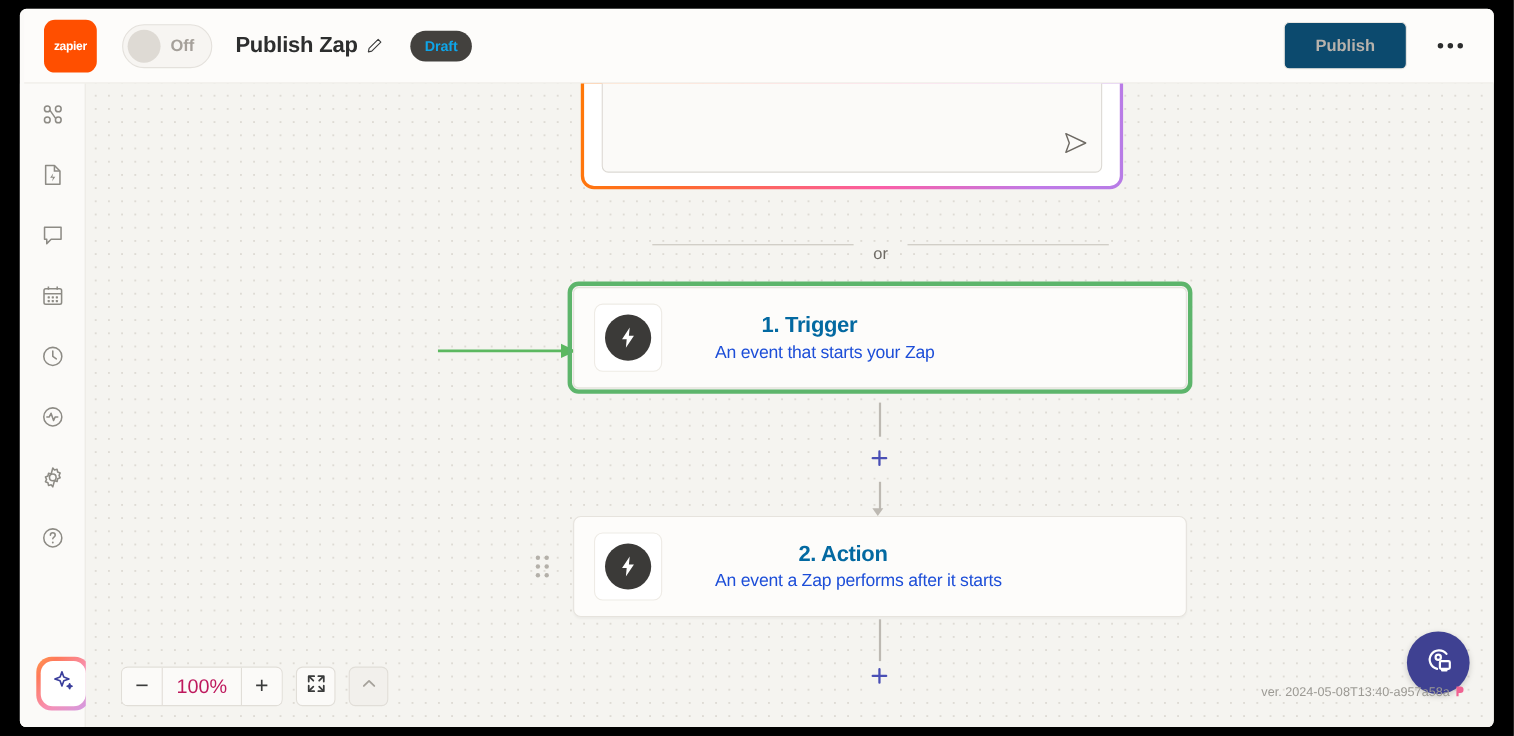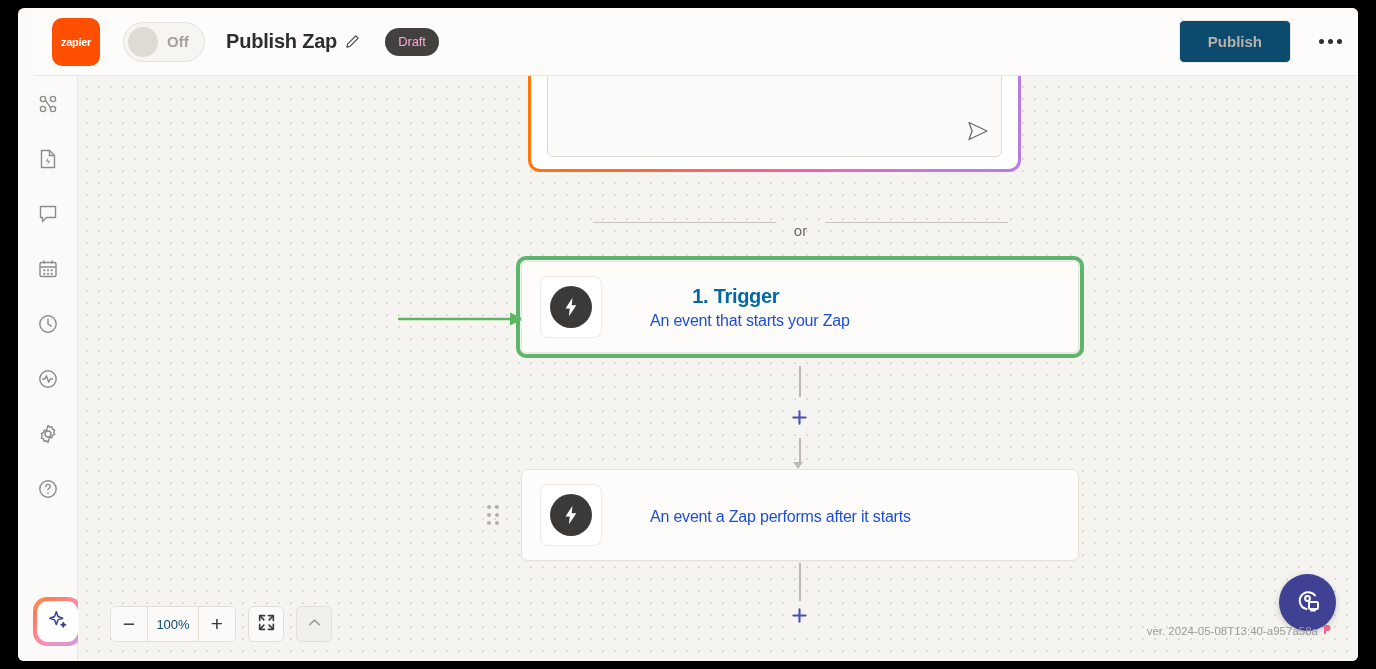--- a/index.html
+++ b/index.html
@@ -18,21 +18,21 @@
     left: 18px; top: 8px;
     width: 1340px; height: 653px;
     background: #fbfaf8;
     border-radius: 6px;
     overflow: hidden;
   }
 
   
   #app-header {
     position: absolute;
-    left: 16px; top: 0;
+    left: 4px; top: 0;
     width: 1340px; height: 68px;
     background: #fdfcfa;
     border-bottom: 1px solid #e9e6e0;
     display: flex;
     align-items: center;
     padding-left: 12px;
   }
 
   .logo-tile {
     width: 48px; height: 48px;
@@ -78,23 +78,23 @@
   }
   .pencil-icon {
     margin-left: 8px;
     display: inline-flex;
     cursor: pointer;
   }
 
   .draft-badge {
     margin-left: 25px;
     background: #43413e;
-    color: #f9a8d4;
+    color: #0ea5e9;
     font-size: 13px;
-    font-weight: normal;
+    font-weight: bold;
     padding: 6px 13px 7px;
     border-radius: 14px;
     letter-spacing: -0.1px;
   }
 
   .header-right {
     margin-left: auto;
     display: flex;
     align-items: center;
   }
@@ -339,24 +339,24 @@
   }
   .zoom-btn {
     width: 36px;
     display: flex; align-items: center; justify-content: center;
     cursor: pointer;
     font-size: 21px;
     color: #3a3b3b;
     background: #fbfaf8;
   }
   .zoom-level {
-    width: 52px;
-    display: flex; align-items: center; justify-content: center;
-    font-size: 13px;
-    color: #0c4a6e;
+    width: 73px;
+    display: flex; align-items: center; justify-content: center;
+    font-size: 18px;
+    color: #be185d;
     border-left: 1px solid #e1ded8;
     border-right: 1px solid #e1ded8;
   }
   .icon-box {
     width: 36px; height: 36px;
     border: 1px solid #e1ded8;
     border-radius: 6px;
     background: #fbfaf8;
     display: flex; align-items: center; justify-content: center;
     cursor: pointer;
@@ -579,20 +579,21 @@
       </div>
       <div class="step-card">
         <div class="step-icon-tile">
           <div class="bolt-circle">
             <svg width="22" height="22" viewBox="0 0 24 24" fill="#ffffff">
               <path d="M13.6 2 6 13.6h4.6L9.8 22l8-12h-5z"></path>
             </svg>
           </div>
         </div>
         <div class="step-text">
+          <div class="step-title">2. Action</div>
           <div class="step-sub">An event a Zap performs after it starts</div>
         </div>
       </div>
     </div>
 
     <div class="connector" style="top:487px; height:38px;"></div>
     <div class="plus-btn" style="top:526px;">
       <span>
         <svg width="17" height="17" viewBox="0 0 18 18" stroke="#4a4fb5" stroke-width="2.2" stroke-linecap="round">
           <path d="M9 2.5v13M2.5 9h13"></path>

